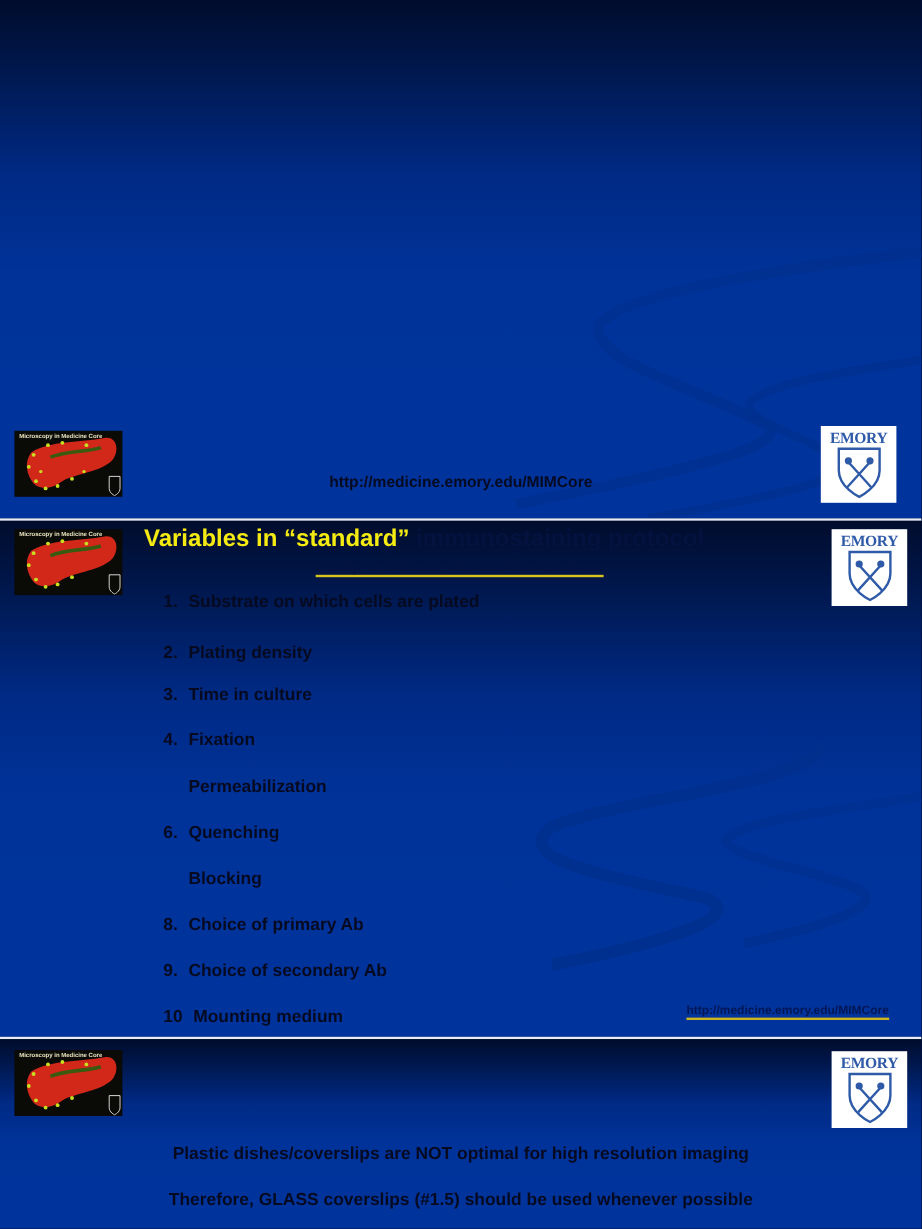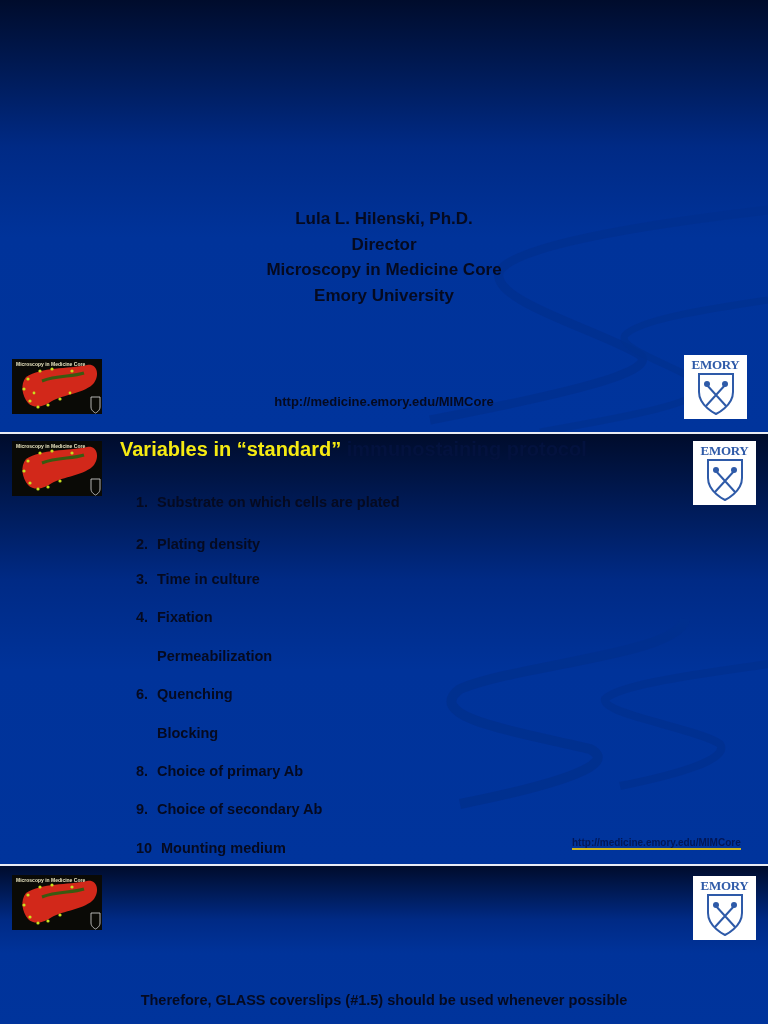--- a/index.html
+++ b/index.html
@@ -83,26 +83,20 @@
 </head>
 <body>
 
 <section class="slide slide-1">
   <svg class="swoosh" width="768" height="432" style="left:0;top:0">
     <path d="M768,210 C640,225 520,245 500,270 C485,300 600,330 640,355 C660,372 560,395 430,420" stroke="#00308e" stroke-width="9" fill="none" opacity="0.8"></path>
     <path d="M768,300 C700,310 640,320 625,335 C615,350 690,370 700,385 C712,402 620,418 540,432" stroke="#00308e" stroke-width="7" fill="none" opacity="0.7"></path>
   </svg>
 
 
-  <div class="author-block">
-    <div>Lula L. Hilenski, Ph.D.</div>
-    <div>Director</div>
-    <div>Microscopy in Medicine Core</div>
-    <div>Emory University</div>
-  </div>
 
   <div class="mimcore-logo" style="left:12px;top:359px;">
     <span class="logo-caption">Microscopy in Medicine Core</span>
     <svg width="90" height="55">
       <path d="M14,18 C30,8 55,10 75,6 C85,4 88,16 82,24 C74,34 50,36 40,42 C32,48 22,50 16,44 C10,36 8,26 14,18 Z" fill="#d2281a"></path>
       <path d="M30,22 C45,16 60,18 72,14" stroke="#3a5a10" stroke-width="3" fill="none"></path>
       <g fill="#c8e020">
         <circle cx="16" cy="20" r="1.6"></circle>
           <circle cx="12" cy="30" r="1.6"></circle>
           <circle cx="18" cy="42" r="1.6"></circle>
@@ -156,20 +150,23 @@
           <circle cx="40" cy="10" r="1.6"></circle>
           <circle cx="60" cy="12" r="1.6"></circle>
       </g>
       <path d="M79,38 h9 v10 c0,4 -4.5,6 -4.5,6 c0,0 -4.5,-2 -4.5,-6 Z" fill="none" stroke="#ddd" stroke-width="0.8"></path>
     </svg>
   </div>
 
   <div class="s2-title">
     <span class="yellow">Variables in “standard”</span><span class="dark"> immunostaining protocol</span>
   </div>
+  <div class="s2-subtitle">
+    <span>2-step or indirect immunofluorescence</span>
+  </div>
 
   <div class="var-list">
     <div class="var-item" style="top:0px"><span class="num">1.</span><span>Substrate on which cells are plated</span></div>
     <div class="var-item" style="top:42px"><span class="num">2.</span><span>Plating density</span></div>
     <div class="var-item" style="top:77px"><span class="num">3.</span><span>Time in culture</span></div>
     <div class="var-item" style="top:115px"><span class="num">4.</span><span>Fixation</span></div>
     <div class="var-item" style="top:154px"><span class="num"></span><span>Permeabilization</span></div>
     <div class="var-item" style="top:192px"><span class="num">6.</span><span>Quenching</span></div>
     <div class="var-item" style="top:231px"><span class="num"></span><span>Blocking</span></div>
     <div class="var-item" style="top:269px"><span class="num">8.</span><span>Choice of primary Ab</span></div>
@@ -207,20 +204,21 @@
           <circle cx="48" cy="40" r="1.6"></circle>
         <circle cx="28" cy="12" r="1.6"></circle>
           <circle cx="40" cy="10" r="1.6"></circle>
           <circle cx="60" cy="12" r="1.6"></circle>
       </g>
       <path d="M79,38 h9 v10 c0,4 -4.5,6 -4.5,6 c0,0 -4.5,-2 -4.5,-6 Z" fill="none" stroke="#ddd" stroke-width="0.8"></path>
     </svg>
   </div>
 
 
+  <div class="s3-line" style="top:88px">Plastic dishes/coverslips are NOT optimal for high resolution imaging</div>
   <div class="s3-line" style="top:126px">Therefore, GLASS coverslips (#1.5) should be used whenever possible</div>
 
   <div class="emory-logo" style="left:693px;top:10px;">
     <span class="emory-word">EMORY</span>
     <svg width="38" height="44">
       <path d="M2,2 h34 v18 c0,14 -17,22 -17,22 c0,0 -17,-8 -17,-22 Z" fill="none" stroke="#2e5aa8" stroke-width="2"></path>
       <path d="M9,12 L29,34 M29,12 L9,34" stroke="#2e5aa8" stroke-width="2"></path>
       <circle cx="10" cy="12" r="3" fill="#2e5aa8"></circle>
         <circle cx="28" cy="12" r="3" fill="#2e5aa8"></circle>
     </svg>

